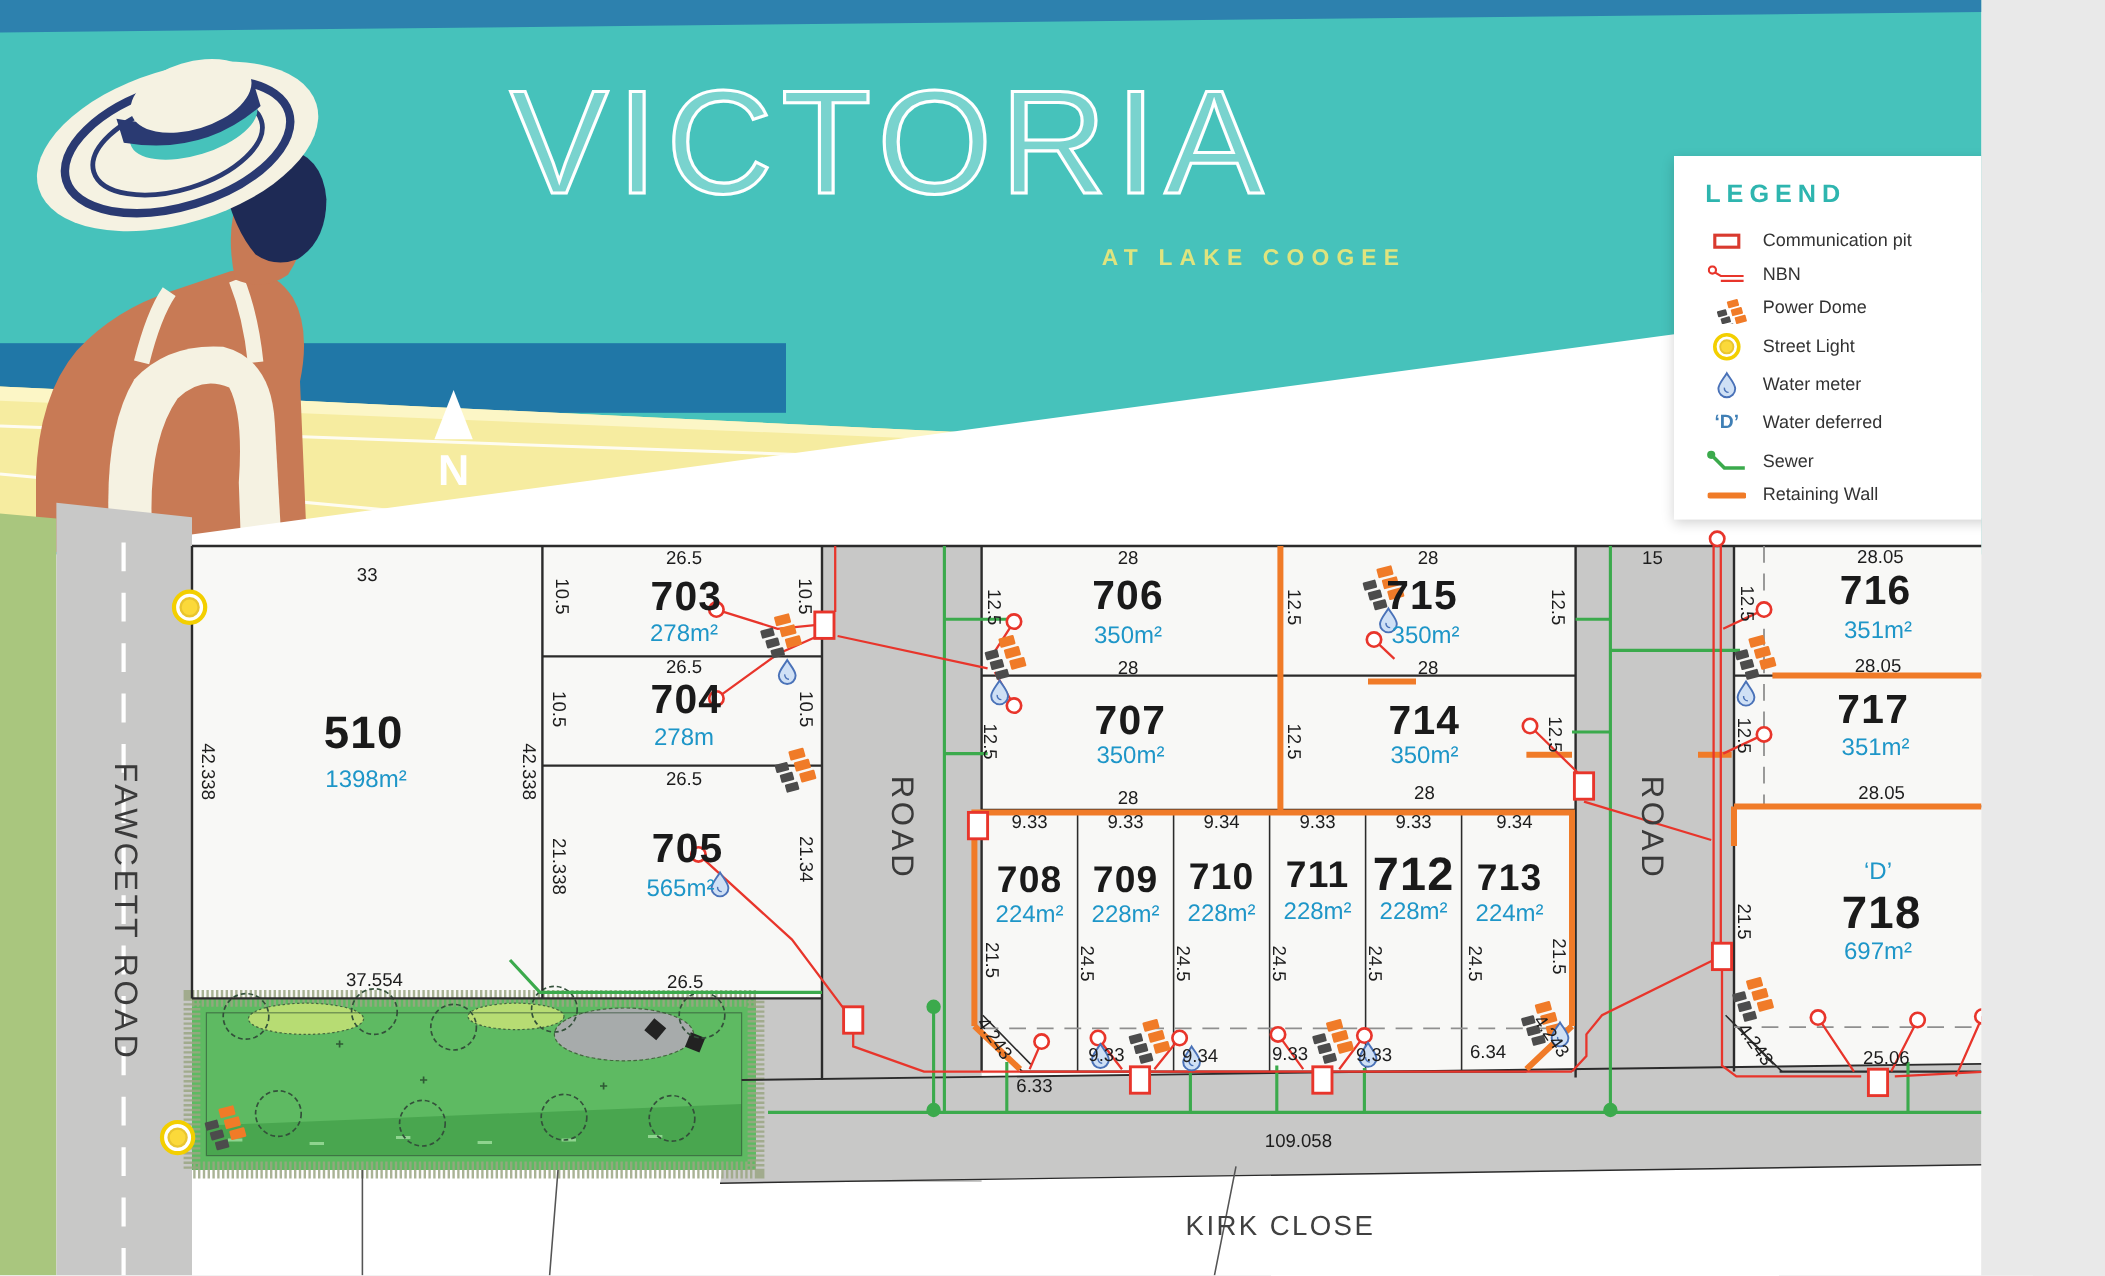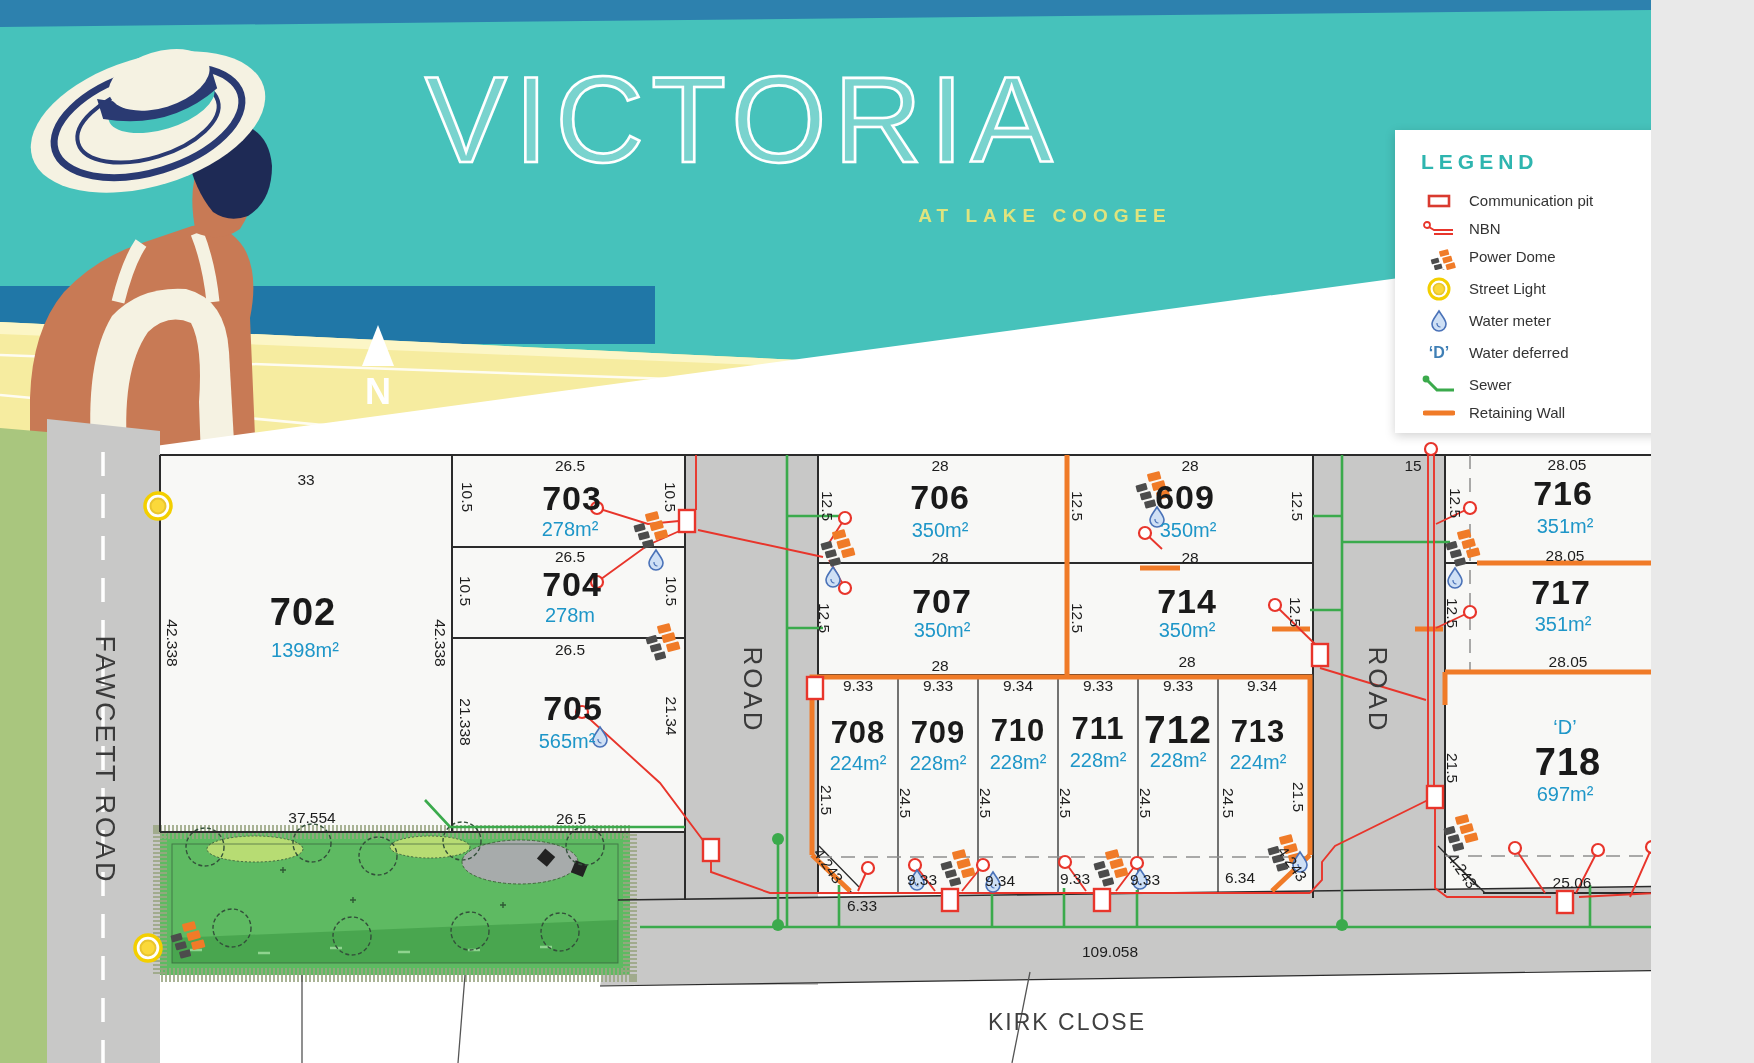--- a/index.html
+++ b/index.html
@@ -329,33 +329,33 @@
         <span>Retaining Wall</span>
     </div>
   </div>
 
   <div class="road-label" style="left:104px;top:760px;font-size:27px;">FAWCETT ROAD</div>
   <div class="road-label" style="left:752px;top:690px;">ROAD</div>
   <div class="road-label" style="left:1377px;top:690px;">ROAD</div>
   <div class="kirk-label">KIRK CLOSE</div>
 
   <div id="labels">
-      <div class="lot-num" style="left: 303px; top: 612px; font-size: 38px; transform: translate(-50%, -50%);">702</div>
+      <div class="lot-num" style="left: 303px; top: 612px; font-size: 38px; transform: translate(-50%, -50%);">510</div>
       <div class="lot-area" style="left: 305px; top: 650px; transform: translate(-50%, -50%);">1398m²</div>
       <div class="lot-num" style="left: 572px; top: 498px; font-size: 34px; transform: translate(-50%, -50%);">703</div>
       <div class="lot-area" style="left: 570px; top: 529px; transform: translate(-50%, -50%);">278m²</div>
       <div class="lot-num" style="left: 572px; top: 584px; font-size: 34px; transform: translate(-50%, -50%);">704</div>
       <div class="lot-area" style="left: 570px; top: 615px; transform: translate(-50%, -50%);">278m</div>
       <div class="lot-num" style="left: 573px; top: 708px; font-size: 34px; transform: translate(-50%, -50%);">705</div>
       <div class="lot-area" style="left: 567px; top: 741px; transform: translate(-50%, -50%);">565m²</div>
       <div class="lot-num" style="left: 940px; top: 497px; font-size: 34px; transform: translate(-50%, -50%);">706</div>
       <div class="lot-area" style="left: 940px; top: 530px; transform: translate(-50%, -50%);">350m²</div>
       <div class="lot-num" style="left: 942px; top: 601px; font-size: 34px; transform: translate(-50%, -50%);">707</div>
       <div class="lot-area" style="left: 942px; top: 630px; transform: translate(-50%, -50%);">350m²</div>
-      <div class="lot-num" style="left: 1185px; top: 497px; font-size: 34px; transform: translate(-50%, -50%);">609</div>
+      <div class="lot-num" style="left: 1185px; top: 497px; font-size: 34px; transform: translate(-50%, -50%);">715</div>
       <div class="lot-area" style="left: 1188px; top: 530px; transform: translate(-50%, -50%);">350m²</div>
       <div class="lot-num" style="left: 1187px; top: 601px; font-size: 34px; transform: translate(-50%, -50%);">714</div>
       <div class="lot-area" style="left: 1187px; top: 630px; transform: translate(-50%, -50%);">350m²</div>
       <div class="lot-num" style="left: 858px; top: 733px; font-size: 31px; transform: translate(-50%, -50%);">708</div>
       <div class="lot-area" style="left: 858px; top: 763px; transform: translate(-50%, -50%);">224m²</div>
       <div class="lot-num" style="left: 938px; top: 733px; font-size: 31px; transform: translate(-50%, -50%);">709</div>
       <div class="lot-area" style="left: 938px; top: 763px; transform: translate(-50%, -50%);">228m²</div>
       <div class="lot-num" style="left: 1018px; top: 731px; font-size: 31px; transform: translate(-50%, -50%);">710</div>
       <div class="lot-area" style="left: 1018px; top: 762px; transform: translate(-50%, -50%);">228m²</div>
       <div class="lot-num" style="left: 1098px; top: 729px; font-size: 31px; transform: translate(-50%, -50%);">711</div>
@@ -368,21 +368,21 @@
       <div class="lot-area" style="left: 1565px; top: 526px; transform: translate(-50%, -50%);">351m²</div>
       <div class="lot-num" style="left: 1561px; top: 592px; font-size: 34px; transform: translate(-50%, -50%);">717</div>
       <div class="lot-area" style="left: 1563px; top: 624px; transform: translate(-50%, -50%);">351m²</div>
       <div class="lot-num" style="left: 1568px; top: 762px; font-size: 38px; transform: translate(-50%, -50%);">718</div>
       <div class="lot-area" style="left: 1565px; top: 794px; transform: translate(-50%, -50%);">697m²</div>
       <div class="lot-mark" style="left: 1565px; top: 727px; transform: translate(-50%, -50%);">‘D’</div>
       <div class="dim" style="left: 306px; top: 480px; transform: translate(-50%, -50%);">33</div>
       <div class="dim" style="left: 570px; top: 466px; transform: translate(-50%, -50%);">26.5</div>
       <div class="dim" style="left: 940px; top: 466px; transform: translate(-50%, -50%);">28</div>
       <div class="dim" style="left: 1190px; top: 466px; transform: translate(-50%, -50%);">28</div>
-      <div class="dim" style="left: 1377px; top: 466px; transform: translate(-50%, -50%); margin-left: 36px;">15</div>
+      <div class="dim" style="left: 1377px; top: 466px; transform: translate(-50%, -50%);">15</div>
       <div class="dim" style="left: 1567px; top: 465px; transform: translate(-50%, -50%);">28.05</div>
       <div class="dim" style="left: 570px; top: 557px; transform: translate(-50%, -50%);">26.5</div>
       <div class="dim" style="left: 570px; top: 650px; transform: translate(-50%, -50%);">26.5</div>
       <div class="dim" style="left: 571px; top: 819px; transform: translate(-50%, -50%);">26.5</div>
       <div class="dim" style="left: 312px; top: 818px; transform: translate(-50%, -50%);">37.554</div>
       <div class="dim" style="left: 467px; top: 497px; transform: translate(-50%, -50%) rotate(90deg);">10.5</div>
       <div class="dim" style="left: 465px; top: 591px; transform: translate(-50%, -50%) rotate(90deg);">10.5</div>
       <div class="dim" style="left: 465px; top: 722px; transform: translate(-50%, -50%) rotate(90deg);">21.338</div>
       <div class="dim" style="left: 670px; top: 497px; transform: translate(-50%, -50%) rotate(90deg);">10.5</div>
       <div class="dim" style="left: 671px; top: 591px; transform: translate(-50%, -50%) rotate(90deg);">10.5</div>
@@ -424,15 +424,15 @@
       <div class="dim" style="left: 1228px; top: 803px; transform: translate(-50%, -50%) rotate(90deg);">24.5</div>
       <div class="dim" style="left: 1298px; top: 797px; transform: translate(-50%, -50%) rotate(90deg);">21.5</div>
       <div class="dim" style="left: 828px; top: 866px; transform: translate(-50%, -50%) rotate(55deg);">4.243</div>
       <div class="dim" style="left: 862px; top: 880px; transform: translate(-50%, -50%); margin-top: 26px;">6.33</div>
       <div class="dim" style="left: 922px; top: 880px; transform: translate(-50%, -50%);">9.33</div>
       <div class="dim" style="left: 1000px; top: 881px; transform: translate(-50%, -50%);">9.34</div>
       <div class="dim" style="left: 1075px; top: 879px; transform: translate(-50%, -50%);">9.33</div>
       <div class="dim" style="left: 1145px; top: 880px; transform: translate(-50%, -50%);">9.33</div>
       <div class="dim" style="left: 1240px; top: 878px; transform: translate(-50%, -50%);">6.34</div>
       <div class="dim" style="left: 1292px; top: 864px; transform: translate(-50%, -50%) rotate(55deg);">4.243</div>
-      <div class="dim" style="left: 1110px; top: 952px; transform: translate(-50%, -50%);">109.058</div>
+      <div class="dim" style="left: 1082px; top: 952px; transform: translate(-50%, -50%);">109.058</div>
     </div>
 </div>
 
 </body></html>

